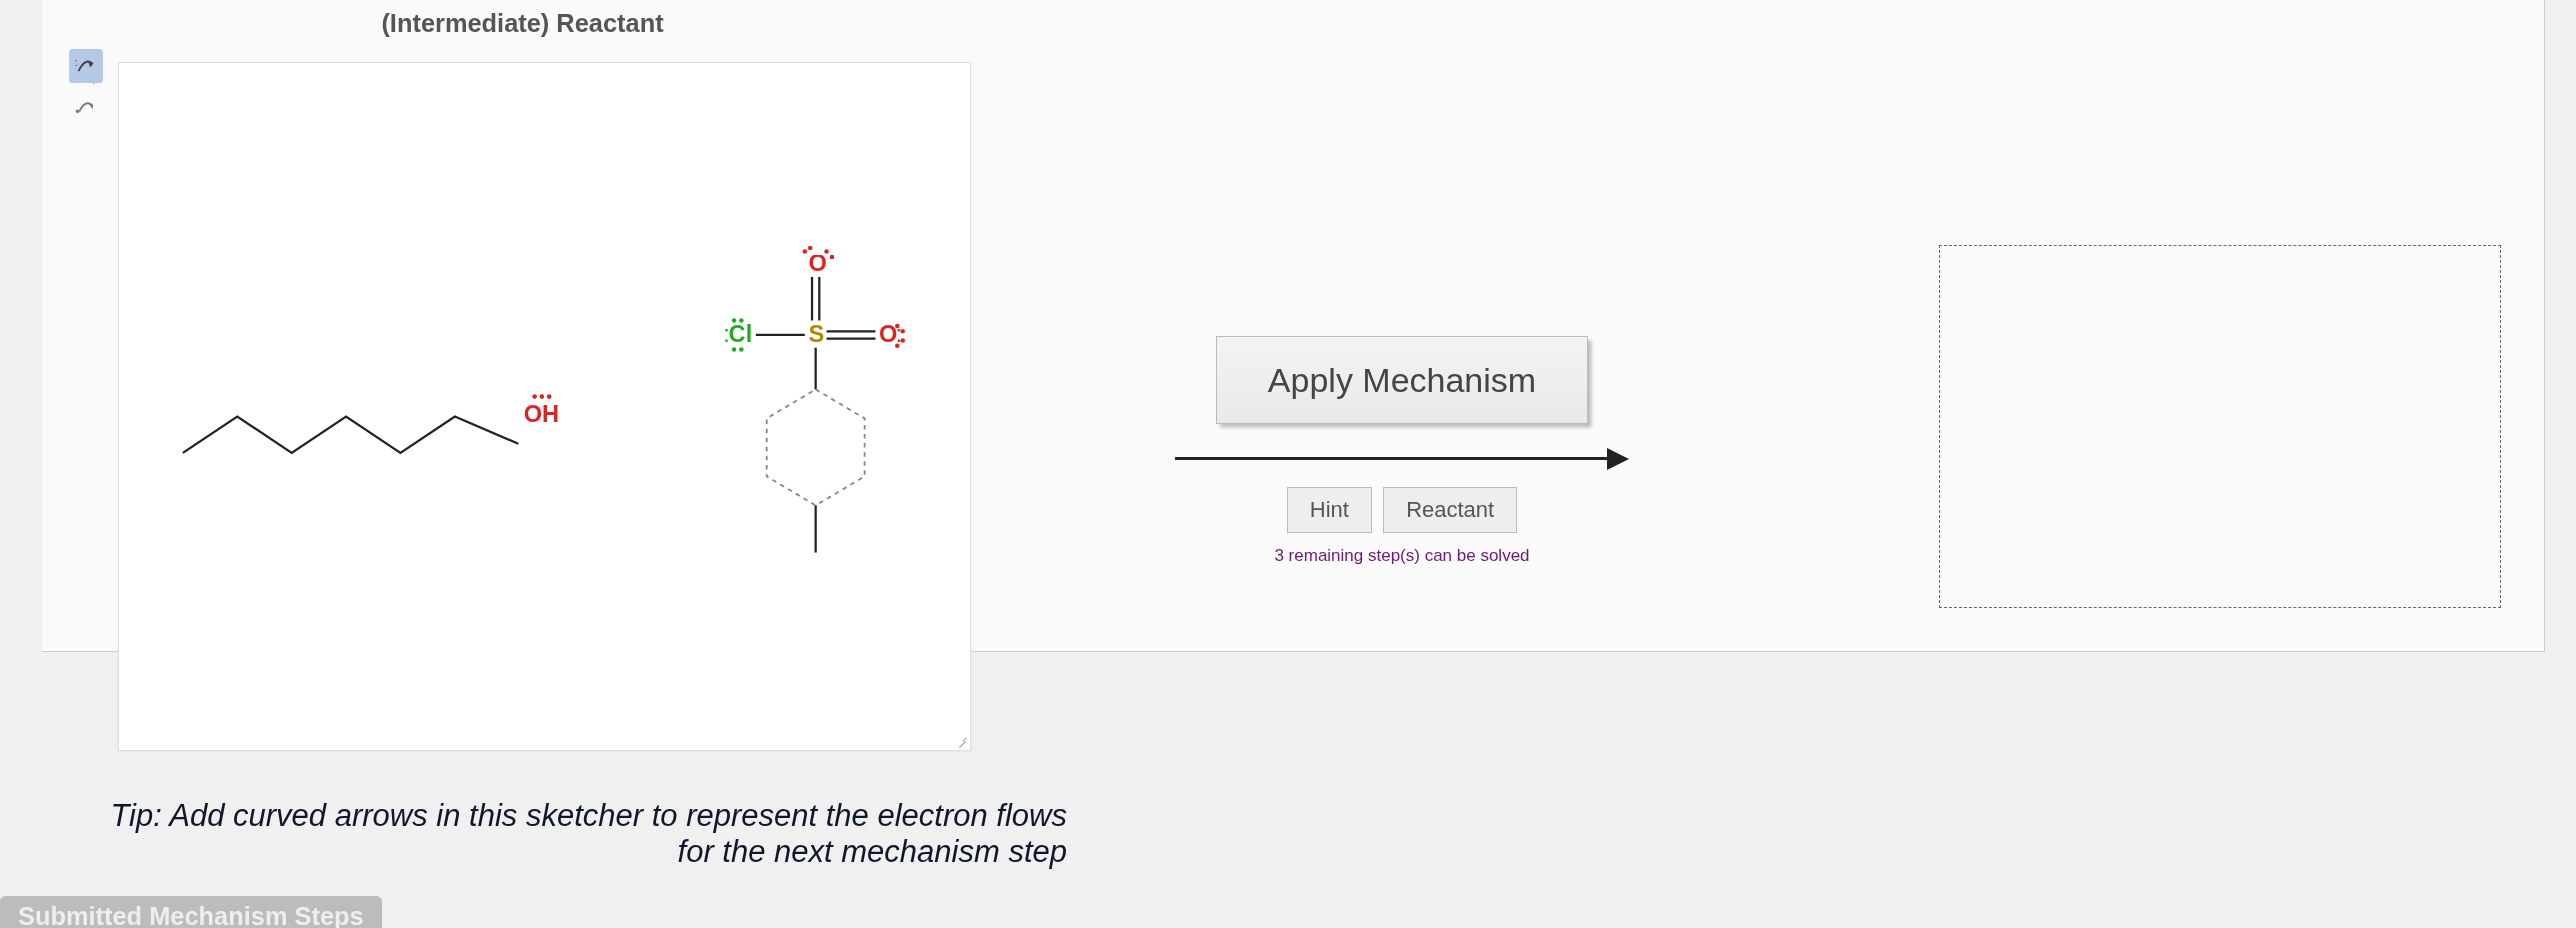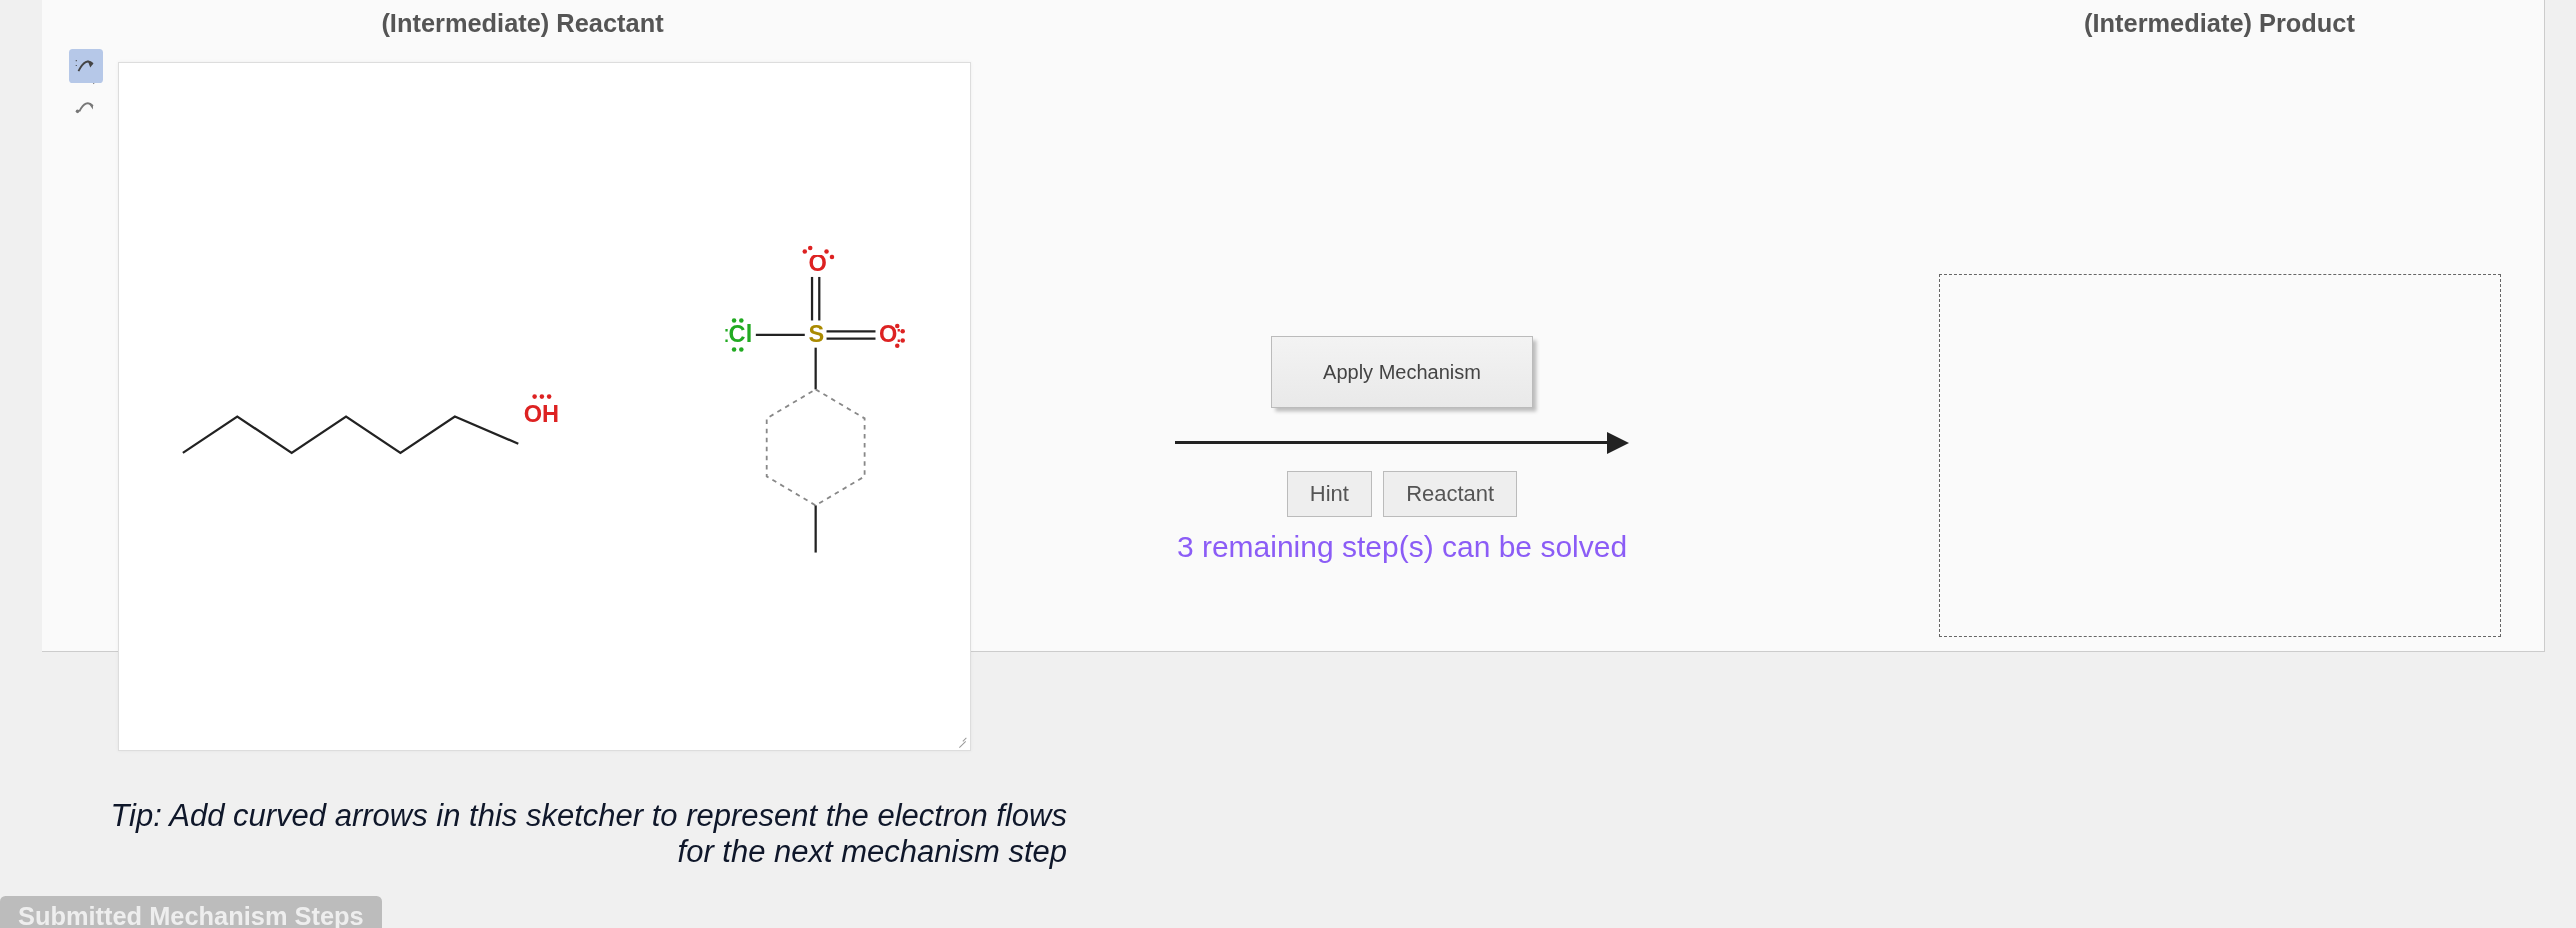--- a/index.html
+++ b/index.html
@@ -70,21 +70,21 @@
     position:absolute; left:0px; top:789px; width:998px;
     text-align:right;
     font-style: italic;
     font-size: 31px;
     color:#0f172a;
   }
   
   .apply-btn {
     display:inline-block;
     padding: 23.6px 51px;
-    font-size: 20px;
+    font-size: 34px;
     color:#444;
     background: linear-gradient(#f3f3f3,#e9e9e9);
     border:0.9px solid #bbb;
     box-shadow: 3.6px 3.6px 3.6px rgba(0,0,0,.25);
     cursor:pointer;
     margin-top: 327px;
   }
   .arrow-line {
     margin: 20px auto 16.3px auto;
     width: 454px; height: 27px;
@@ -103,22 +103,22 @@
     font-size:22px;
     color:#555;
     background:#eee;
     border:0.9px solid #bbb;
     margin: 0 3.6px;
     cursor:pointer;
     text-align:center;
   }
   .remaining{
     margin-top:12.7px;
-    font-size:30px;
-    color:#8b5cf6;
+    font-size:17px;
+    color:#701a75;
   }
   
   .product-box{
     margin: 236px auto 0 auto;
     width: 562px; height:363px;
     border:1.8px dashed #666;
     background:transparent;
   }
   
   .submitted-tab{
@@ -298,20 +298,19 @@
     <button class="apply-btn">Apply Mechanism</button>
     <div class="arrow-line"></div>
     <div>
       <button class="small-btn">Hint</button>
       <button class="small-btn">Reactant</button>
     </div>
     <div class="remaining">3 remaining step(s) can be solved</div>
   </div>
 
   <div class="col-right">
-    <div class="section-title">(Intermediate) Product</div>
     <div class="product-box"></div>
   </div>
 
 </div>
 
 <div class="submitted-tab">Submitted Mechanism Steps</div>
 
 
 </body></html>

